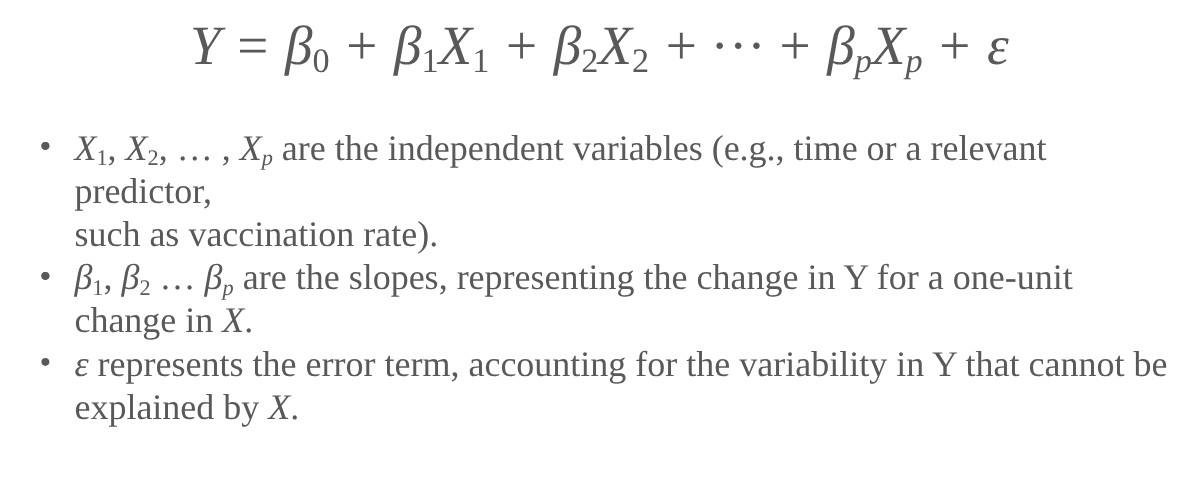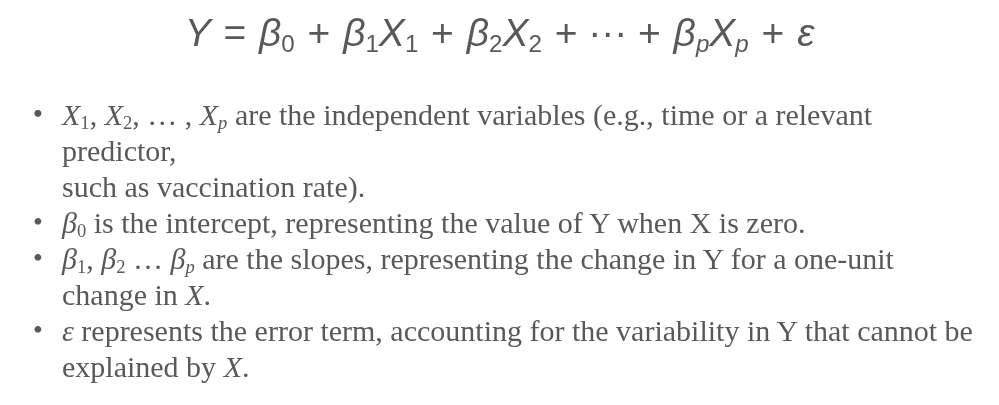--- a/index.html
+++ b/index.html
@@ -15,24 +15,24 @@
   }
   .slide {
     width: 999px;
     height: 405px;
     position: relative;
   }
   
   .formula {
     margin-top: 8px;
     text-align: center;
-    font-size: 39px;
+    font-size: 46px;
     line-height: 1.3;
     white-space: nowrap;
-    font-family: Liberation Sans, sans-serif;
+    font-family: Liberation Serif, serif;
   }
   .formula .seg-op {
     padding: 0 0.05em;
   }
   
   ul.bullets {
     list-style: none;
     margin: 38px 0 0 0;
     padding: 0;
   }
@@ -60,17 +60,17 @@
   .seg-subv { font-style: italic; }
 </style>
 </head>
 <body style="background: rgb(255, 255, 255);">
 
 <div class="slide" style="color: rgb(89, 89, 89);">
   <div class="formula"><span class="seg-var">Y</span><span class="seg-op"> = </span><span class="seg-var">β</span><span class="seg-sub">0</span><span class="seg-op"> + </span><span class="seg-var">β</span><span class="seg-sub">1</span><span class="seg-var">X</span><span class="seg-sub">1</span><span class="seg-op"> + </span><span class="seg-var">β</span><span class="seg-sub">2</span><span class="seg-var">X</span><span class="seg-sub">2</span><span class="seg-op"> + ··· + </span><span class="seg-var">β</span><span class="seg-subv">p</span><span class="seg-var">X</span><span class="seg-subv">p</span><span class="seg-op"> + </span><span class="seg-var">ε</span></div>
   <ul class="bullets">
       <li><span class="marker">•</span></li>
       <li><span class="marker">•</span><span><span class="seg-var">X</span><span class="seg-sub">1</span><span class="seg-plain">, </span><span class="seg-var">X</span><span class="seg-sub">2</span><span class="seg-plain">, … , </span><span class="seg-var">X</span><span class="seg-subv">p</span><span class="seg-plain"> are the independent variables (e.g., time or a relevant predictor,</span><br><span class="seg-plain">such as vaccination rate).</span></span></li>
-      <li><span class="marker">•</span><span><span class="seg-var">β</span><span class="seg-sub">0</span><span class="seg-plain"> is the intercept, representing the value of Y when X is zero.</span></span></li>
+      <li><span class="marker">•</span></li>
       <li><span class="marker">•</span><span><span class="seg-var">β</span><span class="seg-sub">1</span><span class="seg-plain">, </span><span class="seg-var">β</span><span class="seg-sub">2</span><span class="seg-plain"> … </span><span class="seg-var">β</span><span class="seg-subv">p</span><span class="seg-plain"> are the slopes, representing the change in Y for a one-unit</span><br><span class="seg-plain">change in </span><span class="seg-var">X</span><span class="seg-plain">.</span></span></li>
       <li><span class="marker">•</span><span><span class="seg-var">ε</span><span class="seg-plain"> represents the error term, accounting for the variability in Y that cannot be</span><br><span class="seg-plain">explained by </span><span class="seg-var">X</span><span class="seg-plain">.</span></span></li>
     </ul>
 </div>
 
 </body></html>

